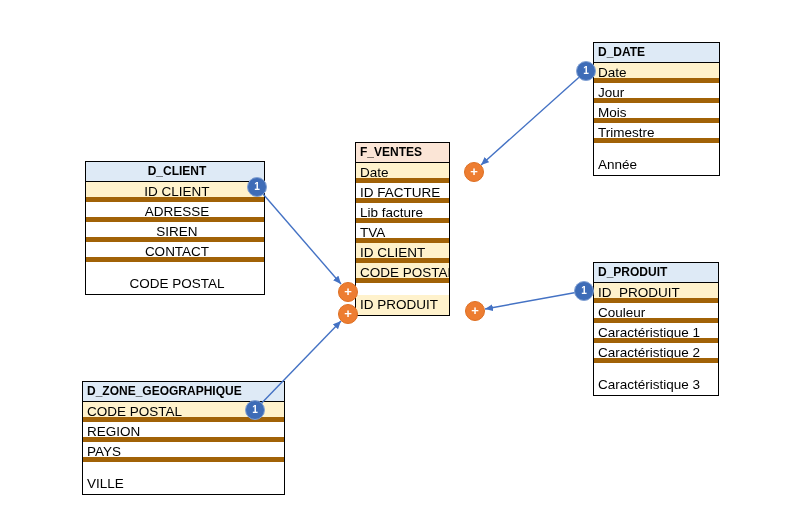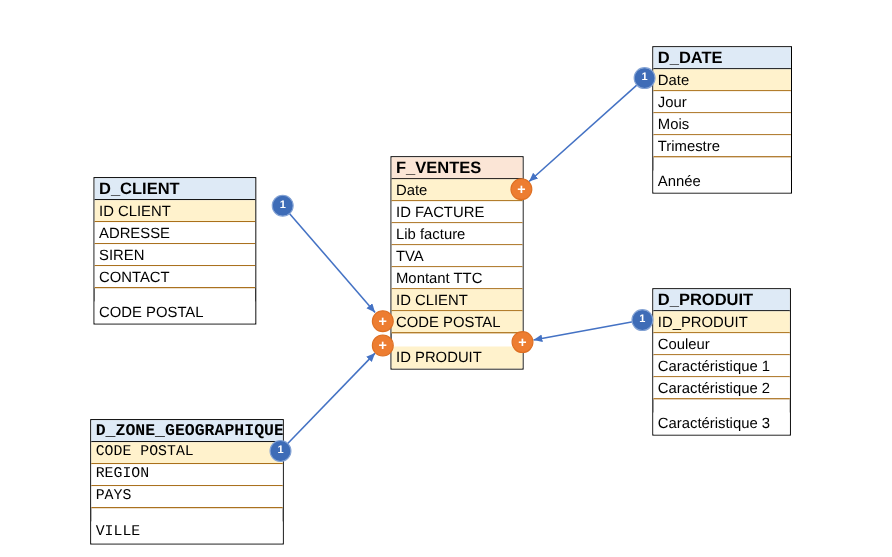--- a/index.html
+++ b/index.html
@@ -18,47 +18,47 @@
     border: 1px solid #000000;
     background: #ffffff;
     z-index: 1;
     box-sizing: border-box;
   }
   .tbl-header {
     height: 20px;
     line-height: 19px;
     box-sizing: border-box;
     border-bottom: 1px solid #000000;
-    font-size: 15px;
+    font-size: 12px;
     font-weight: 700;
     color: #000000;
     padding-left: 4px;
     white-space: nowrap;
     overflow: hidden;
   }
   .hdr-dim  { background: #DEEAF6; }
   .hdr-fact { background: #FBE5D6; }
   .tbl-row {
     height: 20px;
     line-height: 19px;
     box-sizing: border-box;
-    border-bottom: 1px solid #a16207;
+    border-bottom: 5px solid #a16207;
     font-size: 13.5px;
     color: #000000;
     padding-left: 4px;
     background: #ffffff;
     white-space: nowrap;
     overflow: hidden;
   }
   .tbl-row:last-child { border-bottom: none; margin-top: 12px; }
   .tbl-row.key { background: #FFF2CC; }
 
-  .t-client  { left: 85px;  top: 161px; width: 148px; }
-  .t-zone    { left: 82px;  top: 381px; width: 176px; font-family: Liberation Mono, monospace; }
-  .t-ventes  { left: 355px; top: 142px; width: 121px; }
+  .t-client  { left: 85px;  top: 161px; width: 180px; text-align: center; }
+  .t-zone    { left: 82px;  top: 381px; width: 203px; }
+  .t-ventes  { left: 355px; top: 142px; width: 95px; }
   .t-date    { left: 593px; top: 42px;  width: 127px; }
   .t-produit { left: 593px; top: 262px; width: 126px; }
 
   
   #connector-layer {
     position: absolute;
     left: 0; top: 0;
     z-index: 2;
   }
 
@@ -133,21 +133,20 @@
       </div>
   </div>
 
   <div class="er-table t-ventes">
     <div class="tbl-header hdr-fact">F_VENTES</div>
     <div>
         <div class="tbl-row key">Date</div>
         <div class="tbl-row">ID FACTURE</div>
         <div class="tbl-row">Lib facture</div>
         <div class="tbl-row">TVA</div>
-        <div class="tbl-row">Montant TTC</div>
         <div class="tbl-row key">ID CLIENT</div>
         <div class="tbl-row key">CODE POSTAL</div>
         <div class="tbl-row key">ID PRODUIT</div>
       </div>
   </div>
 
   <div class="er-table t-date">
     <div class="tbl-header hdr-dim">D_DATE</div>
     <div>
         <div class="tbl-row key">Date</div>

